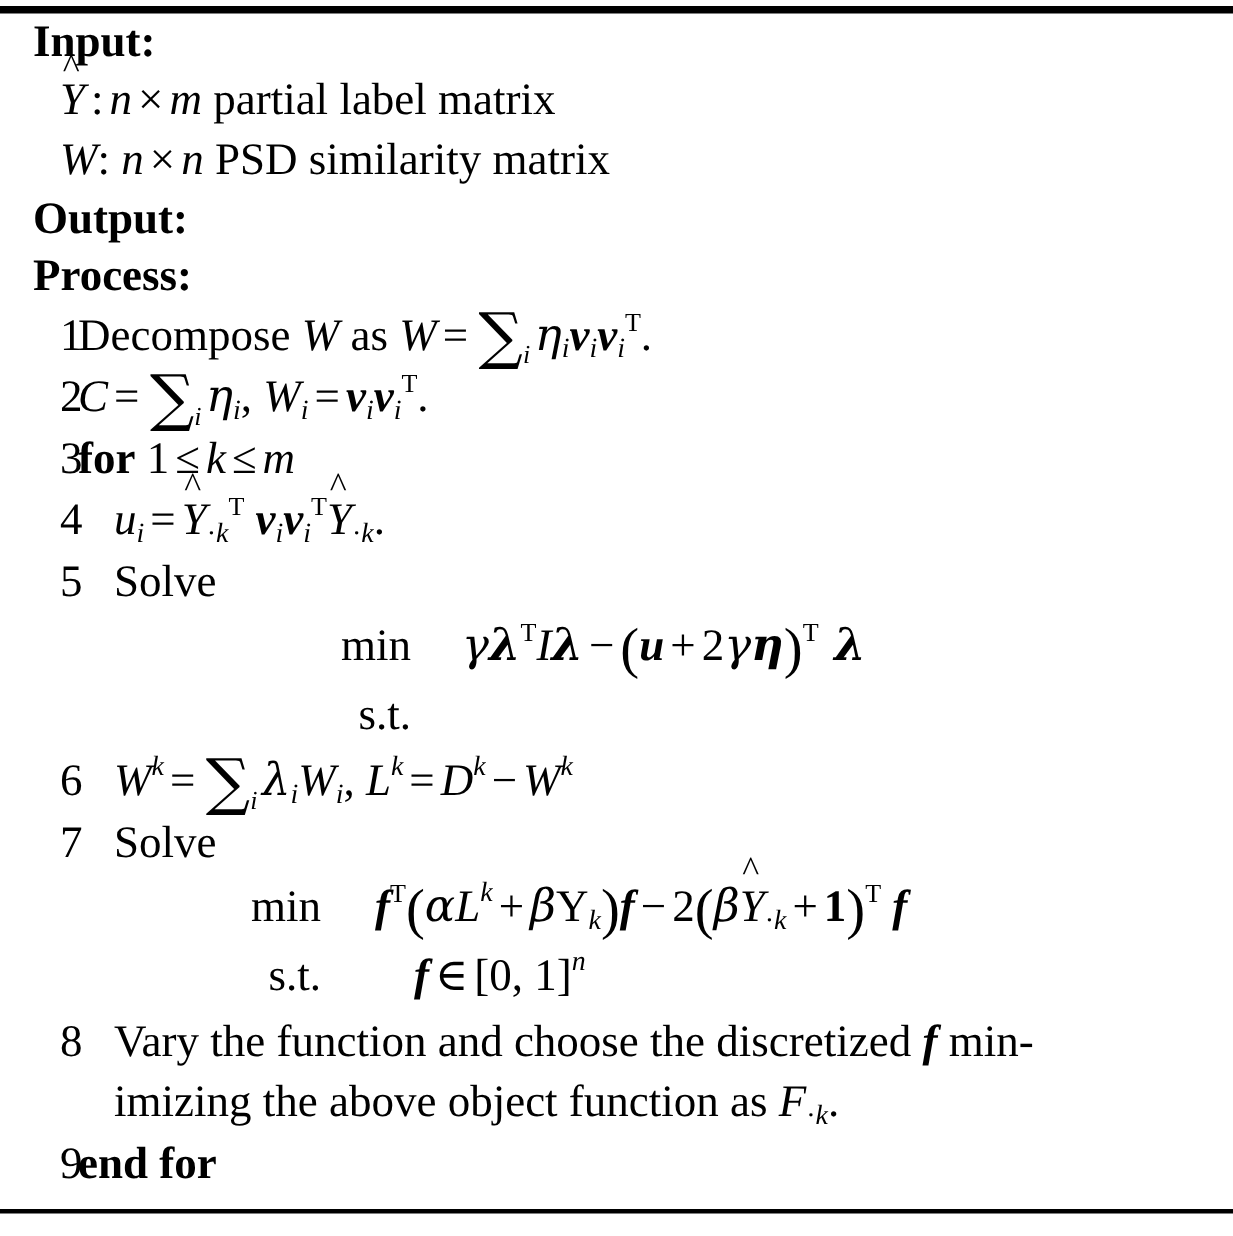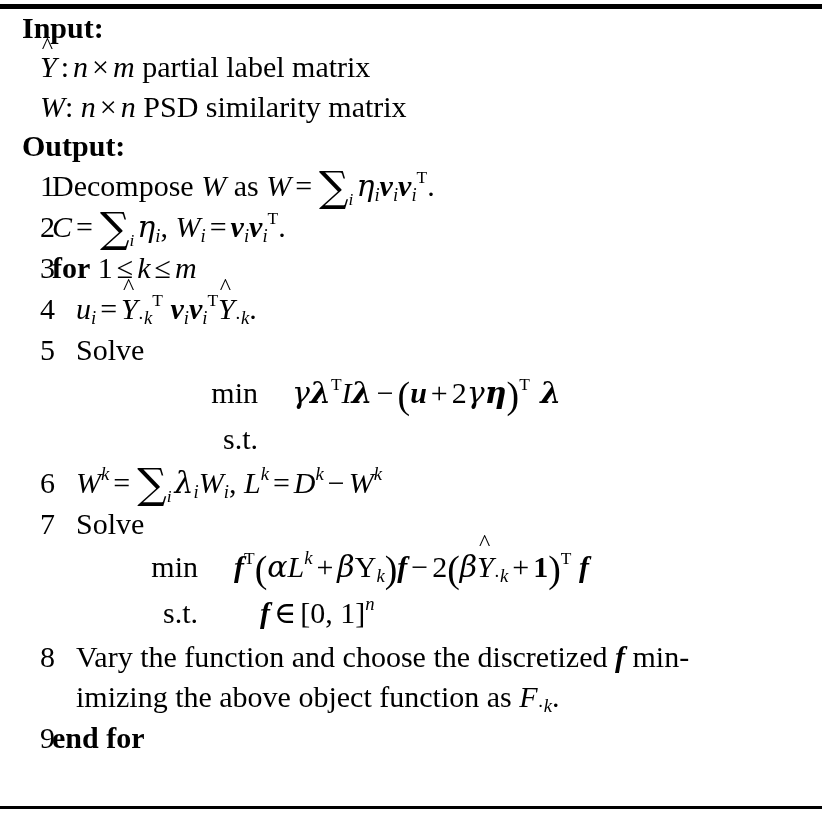--- a/index.html
+++ b/index.html
@@ -143,20 +143,21 @@
   }
 
   
   .mathblock {
     font-size: 30px;
     line-height: 46px;
   }
   .mathline {
     display: flex;
     align-items: baseline;
+    margin-left: 16px;
   }
   .mathline .lbl {
     font-style: normal;
     flex: none;
     text-align: right;
   }
   .mathline .expr {
     flex: none;
   }
   .blk5 .lbl { width: 258px; }
@@ -183,20 +184,21 @@
       <span class="hatbox"><span class="hatmark">^</span>Y</span><span class="op">:</span><span class="mi">n</span><span class="op">×</span><span class="mi">m</span><span class="mup">&nbsp;partial label matrix</span>
     </div>
 
     <div class="param">
       <span class="mi">W</span><span class="mup">:&nbsp;</span><span class="mi">n</span><span class="op">×</span><span class="mi">n</span><span class="mup">&nbsp;PSD similarity matrix</span>
     </div>
 
     <div class="hdr">Output:</div>
 
 
+    <div class="hdr">Process:</div>
 
     <div class="step">
       <div class="num">1</div>
       <div class="txt">
         <span>Decompose</span>
         <span class="mi">W</span>
         <span>as</span>
         <span class="mi">W</span><span class="op">=</span><span class="bigsum">∑</span><span class="sumsub">i</span><span class="gk">η</span><sub class="sb">i</sub><span class="mib">v</span><sub class="sb">i</sub><span class="mib">v</span><sub class="sb">i</sub><sup class="T">T</sup><span class="mup">.</span>
       </div>
     </div>

